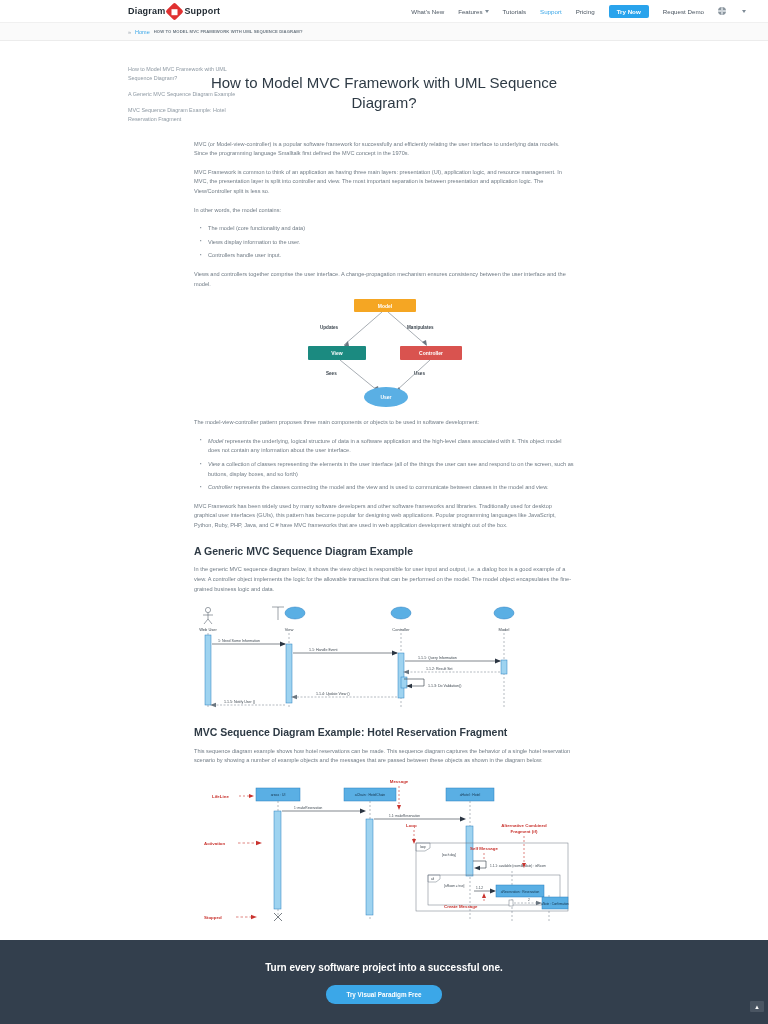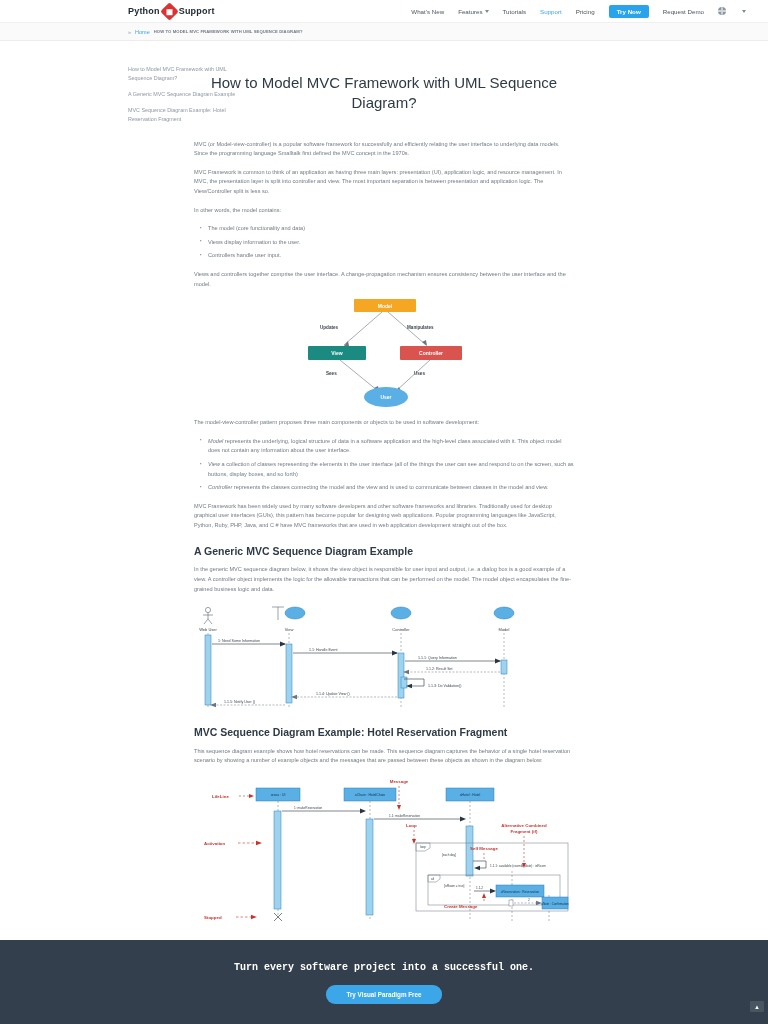--- a/index.html
+++ b/index.html
@@ -115,38 +115,38 @@
   
   .seq-wrap { margin: 8px 0 10px; }
 
   
   .hotel-wrap { margin: 8px 0 16px; }
 
   
   .cta {
     background: #333f4d; padding: 22px 0 20px; text-align: center;
   }
-  .cta-title { color:#fff; font-size: 10px; font-weight: bold; margin-bottom: 12px; font-family: Liberation Mono, monospace; }
+  .cta-title { color:#fff; font-size: 10px; font-weight: bold; margin-bottom: 12px; }
   .cta-btn {
     display:inline-block; background:#3ba7e8; color:#fff;
     font-size: 6.3px; font-weight:bold; padding: 6px 20px; border-radius: 9px; cursor:pointer;
   }
 
   .totop {
     position:absolute; right:4px; bottom:12px; width:14px; height:11px;
     background:#4a5562; display:flex; align-items:center; justify-content:center;
     color:#fff; font-size:6px; cursor:pointer; border-radius:1px;
   }
 </style>
 </head>
 <body>
 
 <div class="topnav">
   <div class="brand">
-    <span class="brand-txt">Python</span>
+    <span class="brand-txt">Diagram</span>
     <span class="brand-diamond"></span>
     <span class="brand-txt">Support</span>
   </div>
   <div class="nav-items">
     <span class="nav-link">What's New</span>
     <span class="nav-link"><span>Features</span><i class="caret"></i></span>
     <span class="nav-link">Tutorials</span>
     <span class="nav-link active">Support</span>
     <span class="nav-link">Pricing</span>
     <span class="btn-trynow">Try Now</span>

